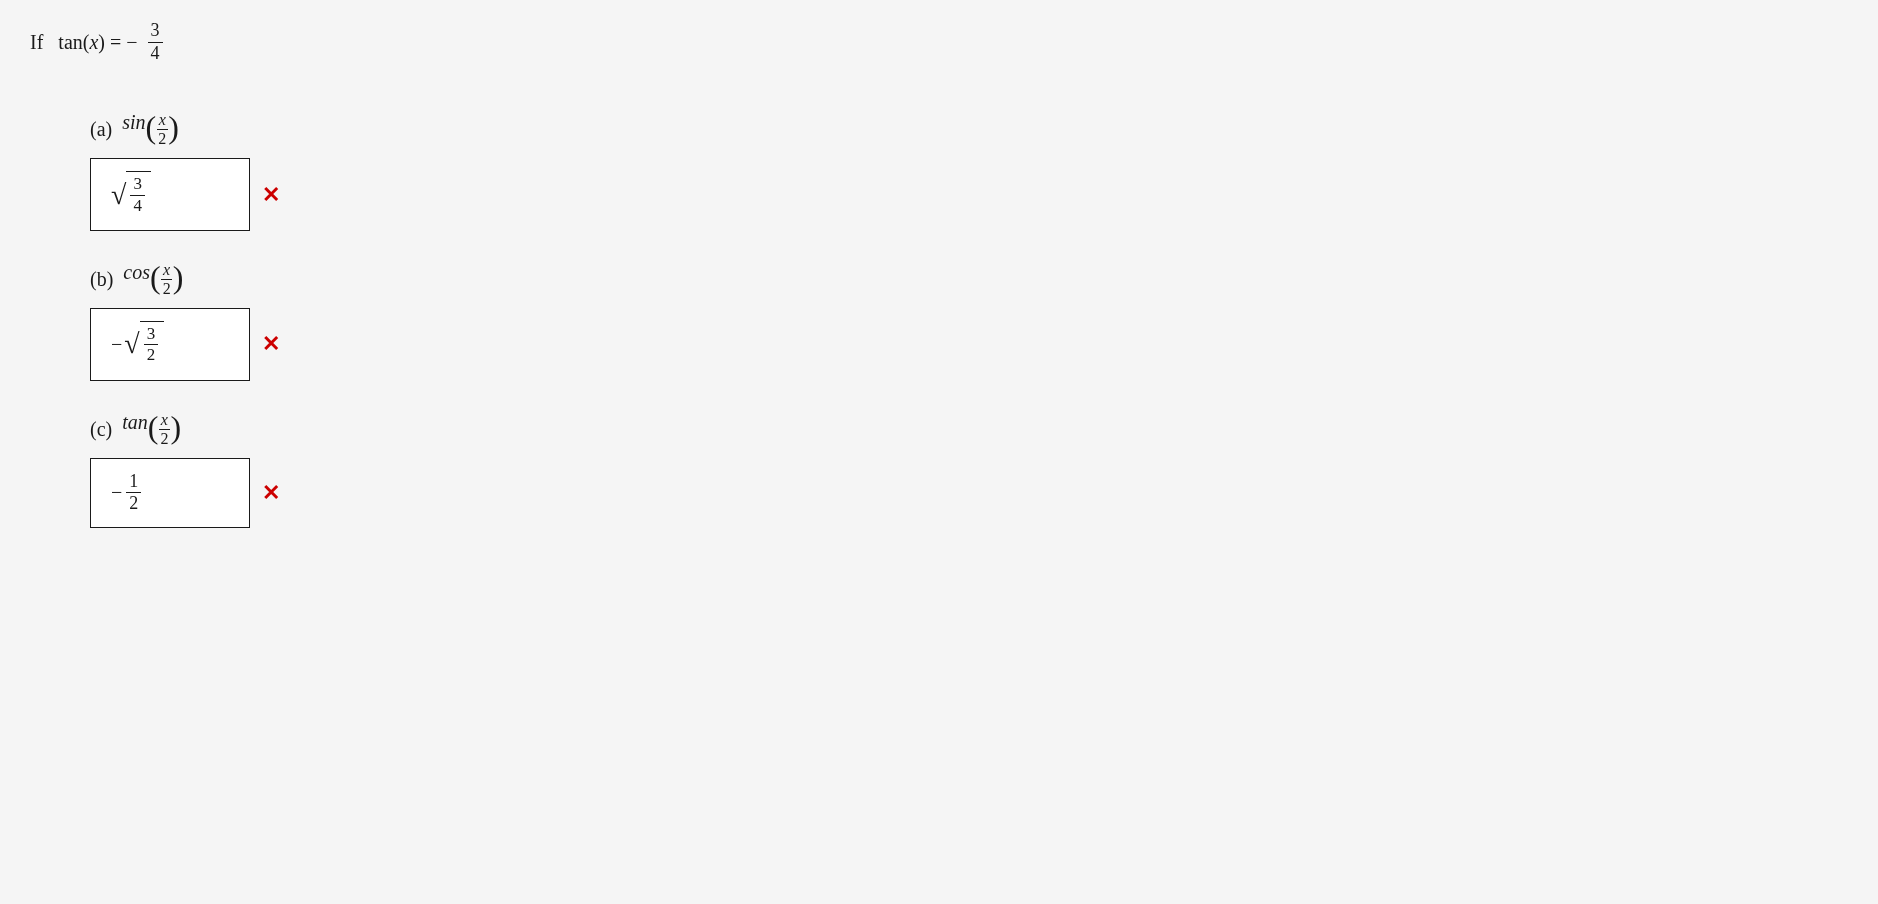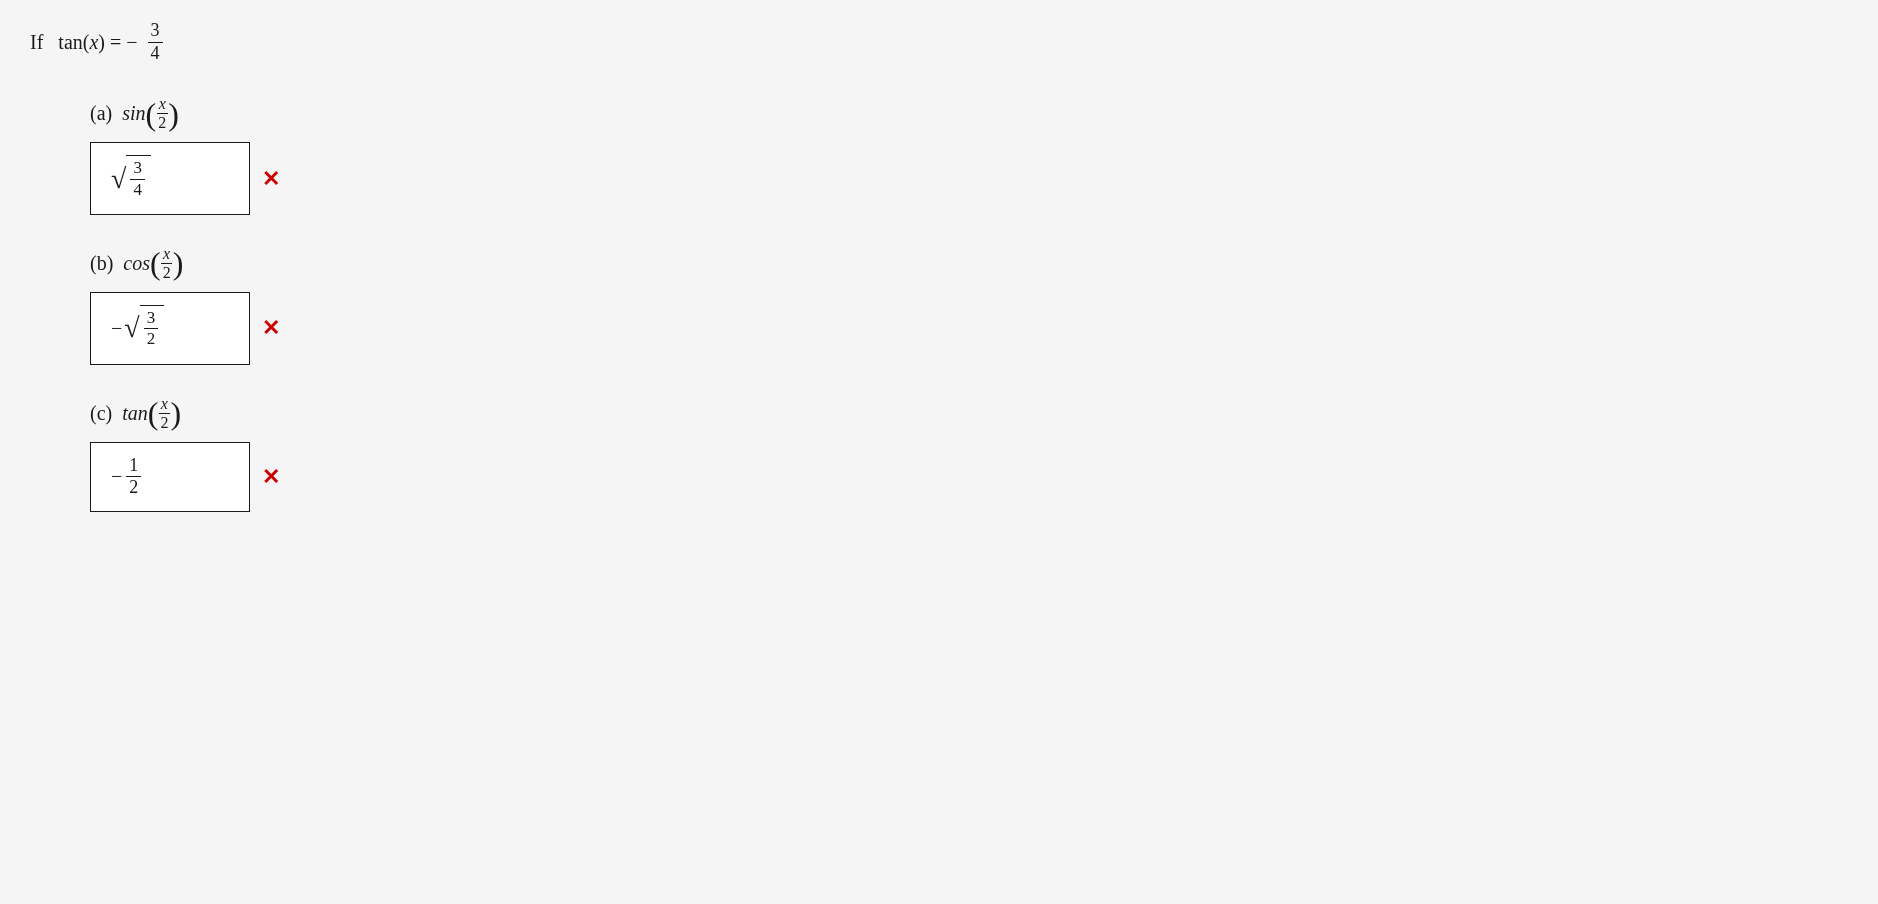--- a/index.html
+++ b/index.html
@@ -50,21 +50,21 @@
     }
 
     .part-question {
       display: flex;
       align-items: center;
       margin-bottom: 10px;
     }
 
     .trig-expr {
       display: inline-flex;
-      align-items: center;
+      align-items: flex-start;
       font-size: 20px;
     }
 
     .answer-box {
       border: 1.5px solid #1a1a1a;
       display: inline-flex;
       align-items: center;
       padding: 12px 20px;
       margin-left: 60px;
       min-width: 160px;
@@ -143,21 +143,21 @@
     .trig-name {
       font-style: italic;
     }
 
     .header-line {
       display: flex;
       align-items: center;
       flex-wrap: nowrap;
       gap: 4px;
       font-size: 20px;
-      margin-bottom: 31px;
+      margin-bottom: 47px;
     }
 
     .header-frac-wrapper {
       display: inline-flex;
       align-items: center;
       margin: 0 4px;
     }
 
     .x-var {
       font-style: italic;

